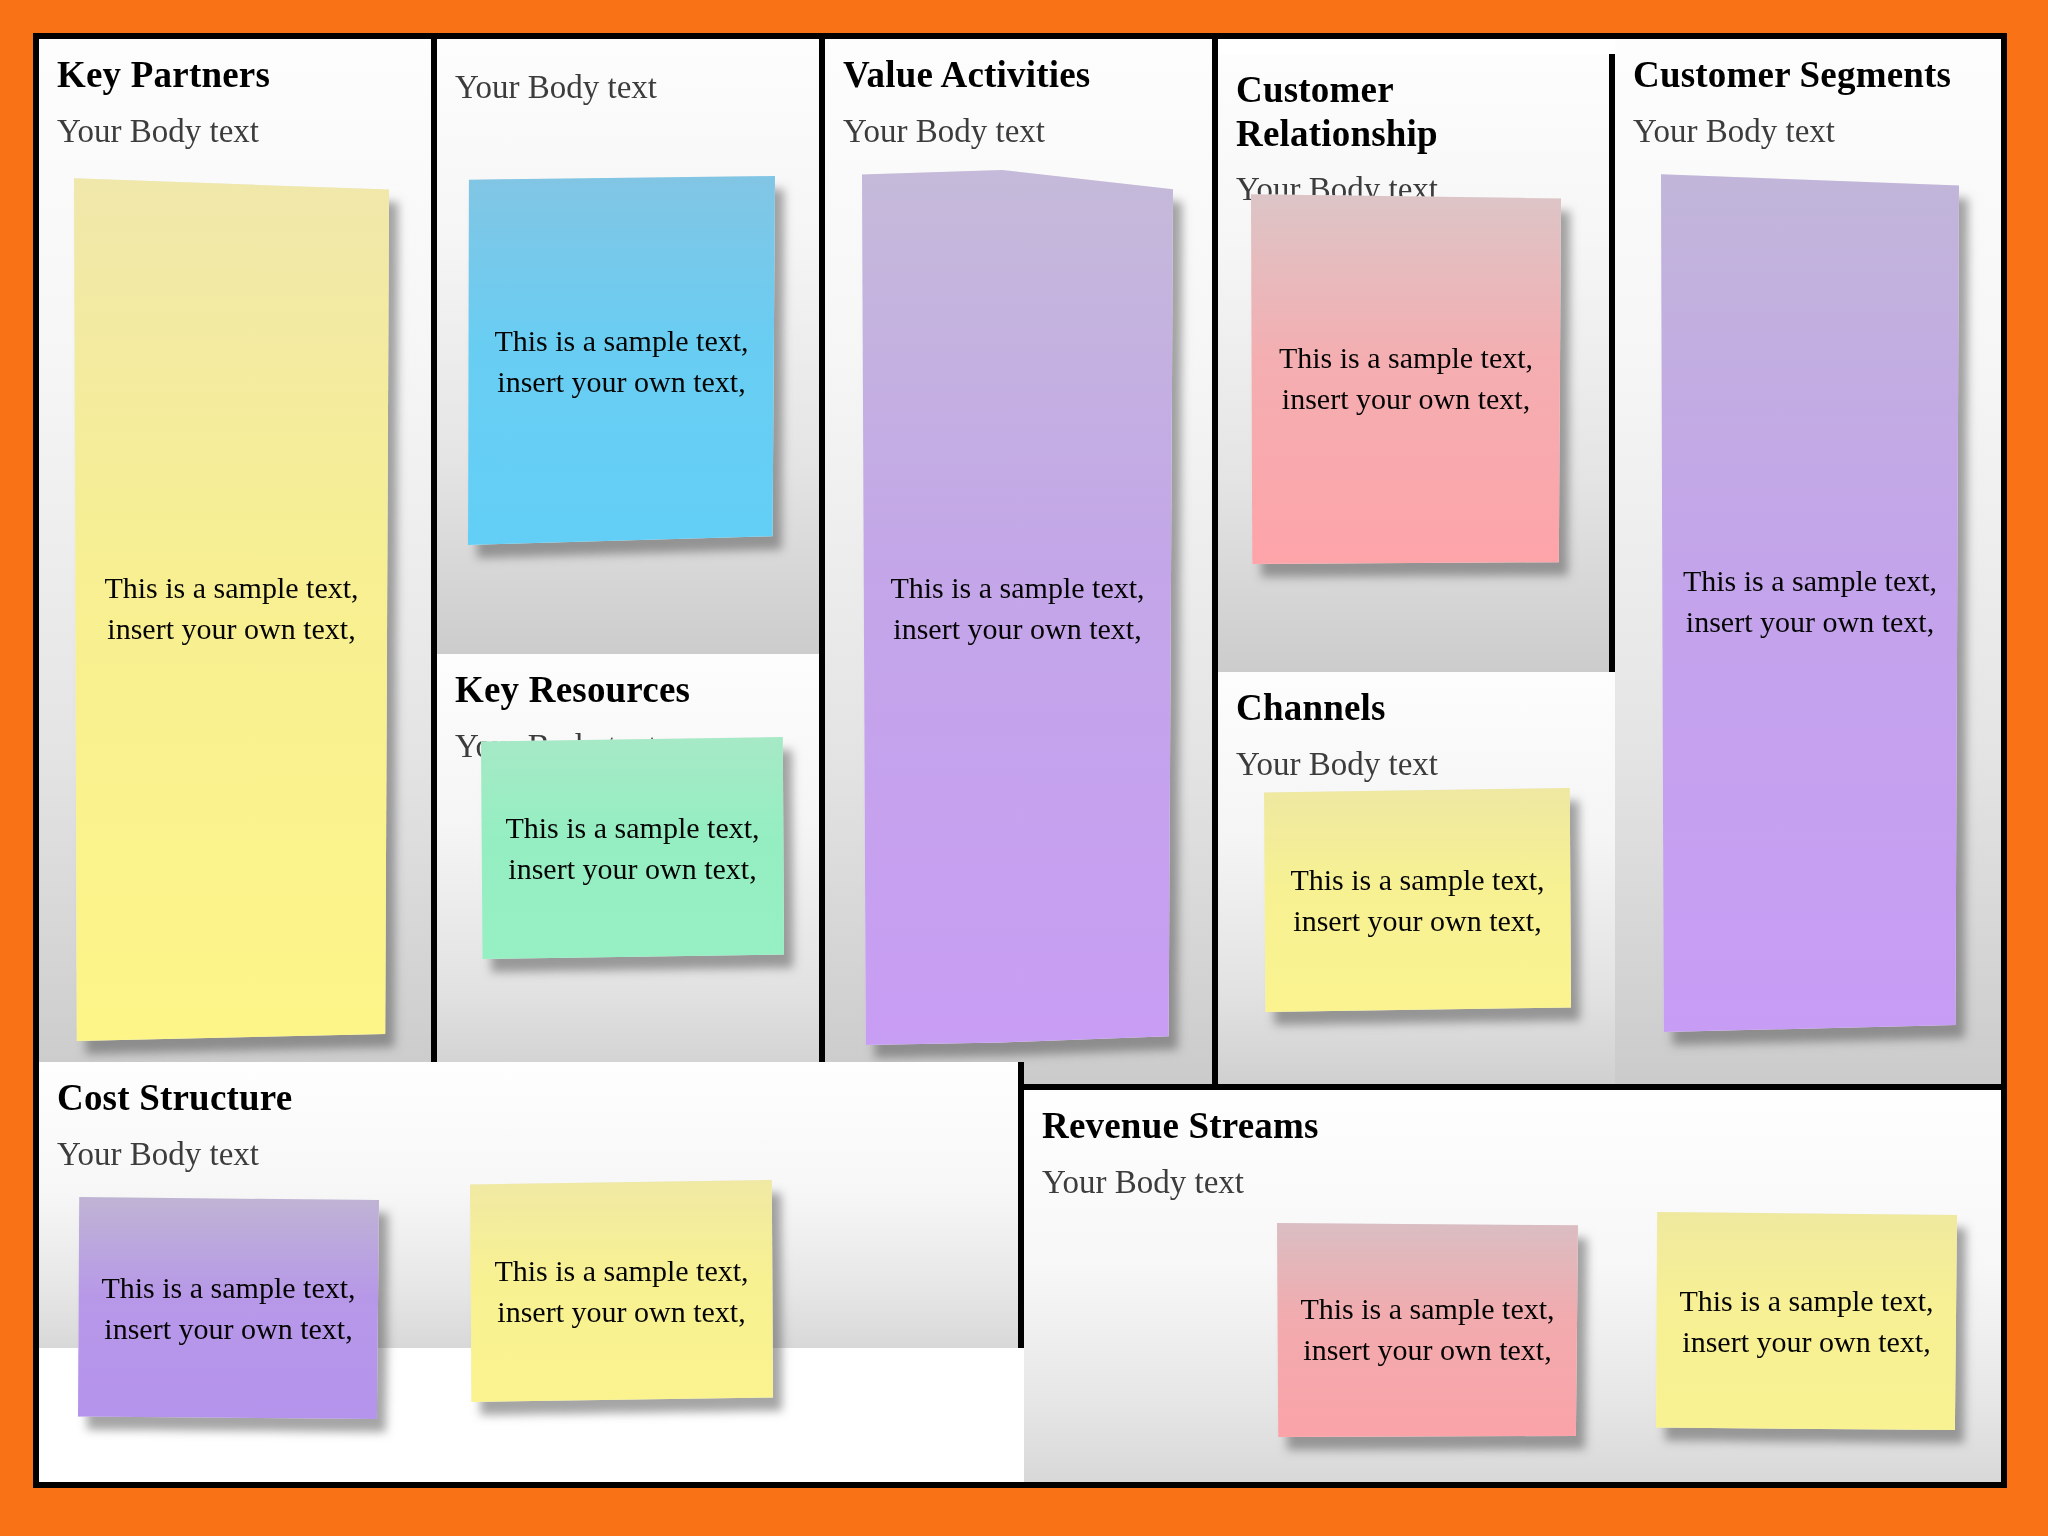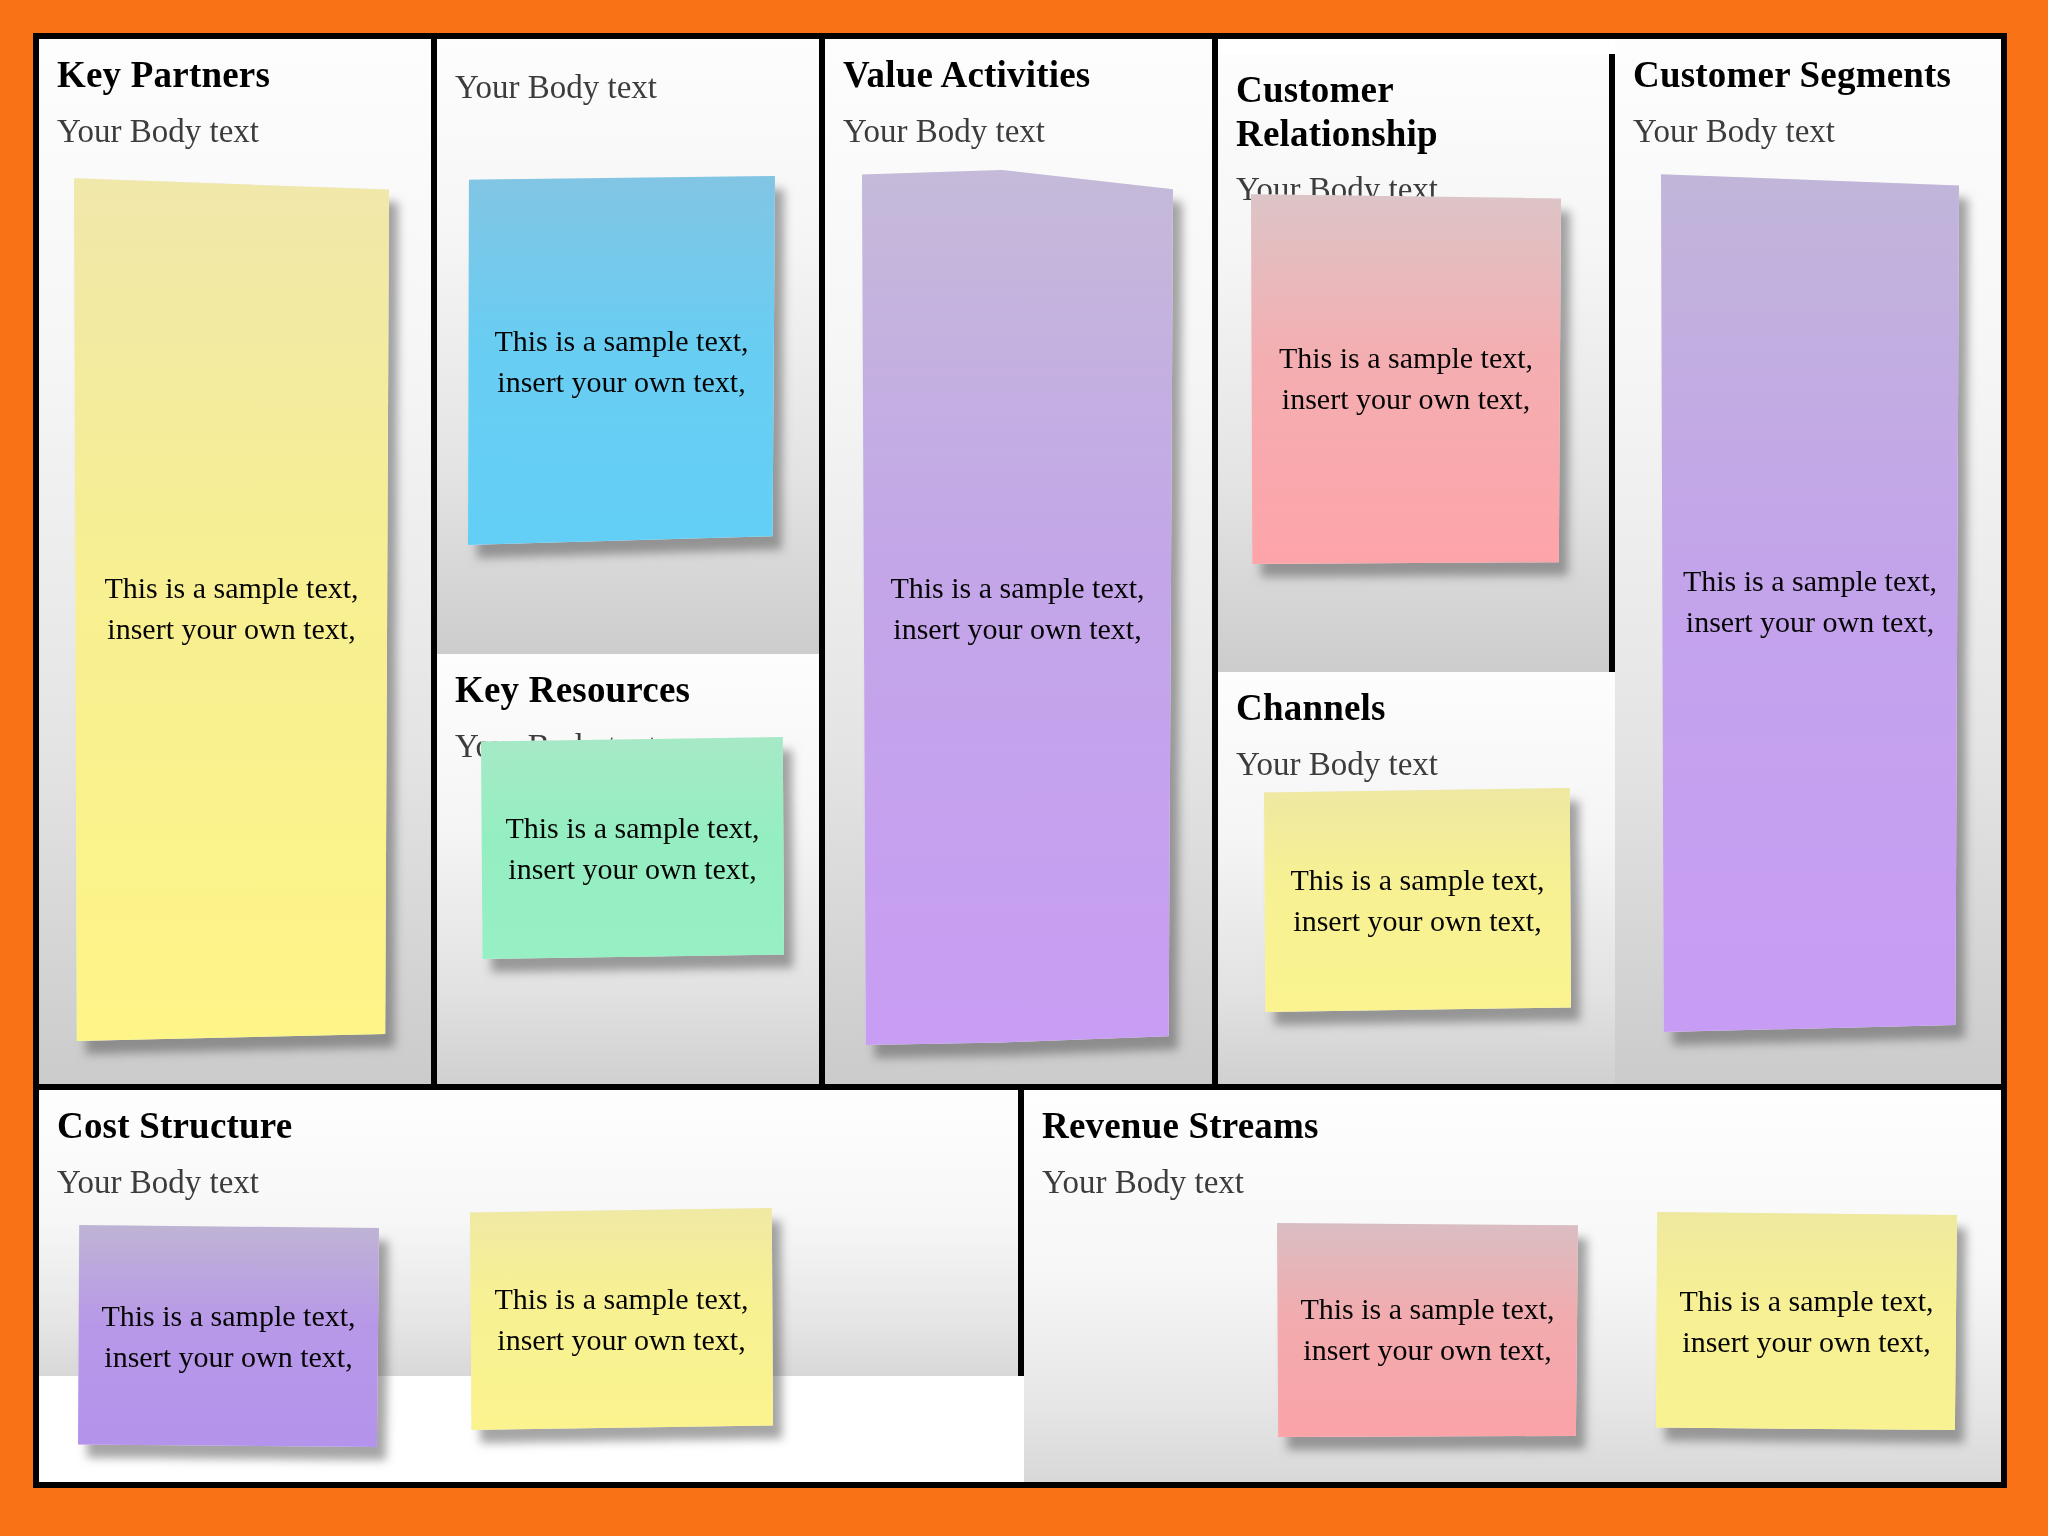--- a/index.html
+++ b/index.html
@@ -19,21 +19,21 @@
   .cell.bottom{background:linear-gradient(180deg,#fefefe 0%,#f7f7f7 45%,#e6e6e6 80%,#d8d8d8 100%);}
   .bR{border-right:6px solid #000;}
   .bB{border-bottom:6px solid #000;}
   .c-kp{left:0;top:0;width:398px;height:1051px;}
   .c-ka{left:398px;top:0;width:388px;height:633px;}
   .c-kr{left:398px;top:615px;width:388px;height:436px;}
   .c-vp{left:786px;top:0;width:393px;height:1051px;}
   .c-cr{left:1179px;top:15px;width:397px;height:633px;}
   .c-ch{left:1179px;top:633px;width:454px;height:418px;}
   .c-cs{left:1576px;top:0;width:386px;height:1051px;}
-  .c-cost{left:0;top:1051px;width:985px;height:286px;}
+  .c-cost{left:0;top:1023px;width:985px;height:286px;}
   .c-rev{left:985px;top:1051px;width:977px;height:392px;}
 
   .hdr{padding:14px 14px 0 18px;}
   .hdr h2{
     margin:0;font-size:37px;line-height:1.18;font-weight:bold;color:#000;
     letter-spacing:0.2px;
   }
   .hdr p{margin:16px 0 0 0;font-size:33px;line-height:1.15;color:#3c3c3c;}
 
   .note-wrap{position:absolute;filter:drop-shadow(9px 13px 5px rgba(75,75,75,0.50));}

